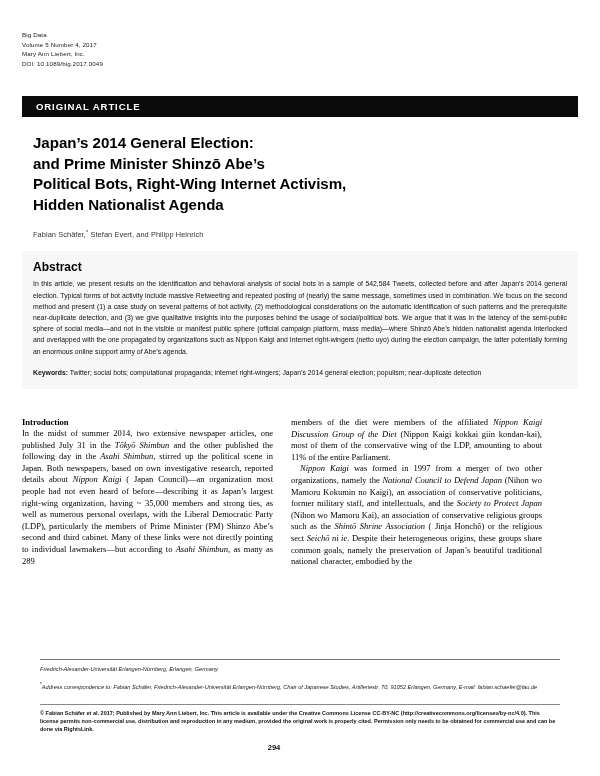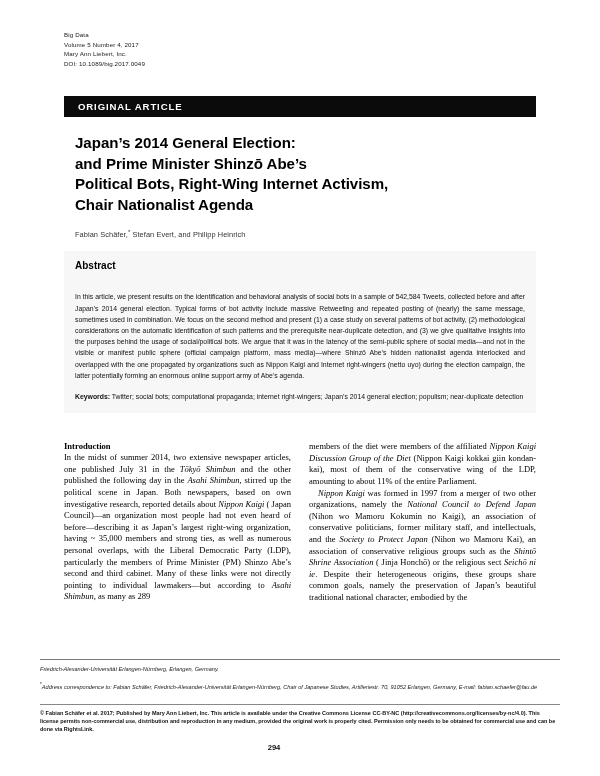--- a/index.html
+++ b/index.html
@@ -14,21 +14,21 @@
     font-family: "Liberation Serif", serif;
     color: #000000;
     overflow: hidden;
   }
   .page {
     position: absolute;
     left: 0; top: 0;
     width: 600px;
     height: 776px;
     box-sizing: border-box;
-    padding: 0 64px;
+    padding: 0 22px;
   }
 
   
   .journal-header {
     padding-top: 30px;
     font-family: "Liberation Sans", sans-serif;
     font-size: 6.2px;
     line-height: 9.6px;
     color: #1a1a1a;
     letter-spacing: 0.02em;
@@ -77,23 +77,23 @@
 
   
   .abstract-panel {
     margin-top: 12px;
     background: #f7f7f7;
     padding: 9px 11px 11px 11px;
     box-sizing: border-box;
   }
   .abstract-heading {
     font-family: "Liberation Sans", sans-serif;
-    font-size: 10px;
-    font-weight: bold;
-    margin-bottom: 20px;
+    font-size: 12px;
+    font-weight: bold;
+    margin-bottom: 4px;
   }
   .abstract-body {
     font-family: "Liberation Sans", sans-serif;
     font-size: 6.85px;
     line-height: 11.2px;
     text-align: justify;
     color: #111;
   }
   .keywords {
     margin-top: 10px;
@@ -199,21 +199,21 @@
   </div>
 
   <div class="banner">
     <span class="banner-label">ORIGINAL ARTICLE</span>
   </div>
 
   <div class="title-block">
     <div class="title-line">Japan’s 2014 General Election:</div>
     <div class="title-line">and Prime Minister Shinzō Abe’s</div>
     <div class="title-line">Political Bots, Right-Wing Internet Activism,</div>
-    <div class="title-line">Chair Nationalist Agenda</div>
+    <div class="title-line">Hidden Nationalist Agenda</div>
   </div>
 
   <div class="authors"><span>Fabian Schäfer,</span><sup>*</sup><span> Stefan Evert, and Philipp Heinrich</span></div>
 
   <div class="abstract-panel">
     <div class="abstract-heading">Abstract</div>
     <div class="abstract-body">In this article, we present results on the identification and behavioral analysis of social bots in a sample of 542,584 Tweets, collected before and after Japan’s 2014 general election. Typical forms of bot activity include massive Retweeting and repeated posting of (nearly) the same message, sometimes used in combination. We focus on the second method and present (1) a case study on several patterns of bot activity, (2) methodological considerations on the automatic identification of such patterns and the prerequisite near-duplicate detection, and (3) we give qualitative insights into the purposes behind the usage of social/political bots. We argue that it was in the latency of the semi-public sphere of social media—and not in the visible or manifest public sphere (official campaign platform, mass media)—where Shinzō Abe’s hidden nationalist agenda interlocked and overlapped with the one propagated by organizations such as Nippon Kaigi and Internet right-wingers (netto uyo) during the election campaign, the latter potentially forming an enormous online support army of Abe’s agenda.</div>
     <div class="keywords"><b>Keywords:</b> <span>Twitter; social bots; computational propaganda; internet right-wingers; Japan’s 2014 general election; populism; near-duplicate detection</span></div>
   </div>
 

